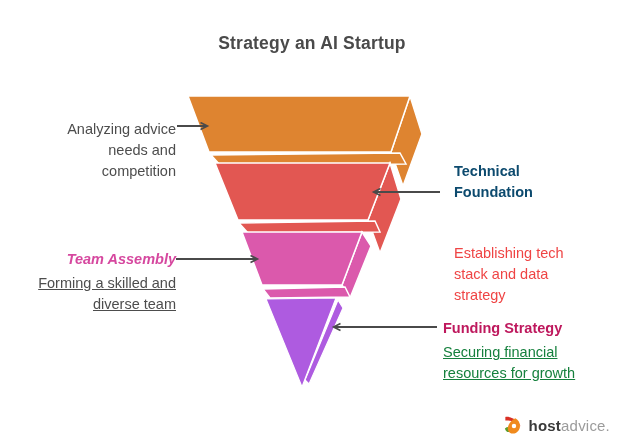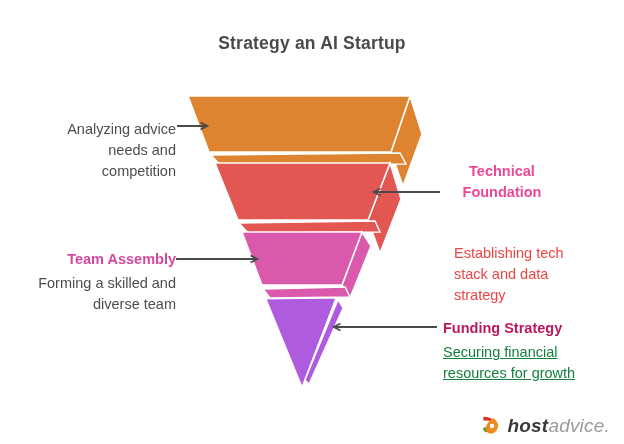--- a/index.html
+++ b/index.html
@@ -21,21 +21,21 @@
   .align-left{text-align:left;}
   .w-heading-narrow{max-width:96px;}
   .desc-research{width:132px;margin-left:auto;}
   .desc-team{width:142px;margin-left:auto;}
   .desc-technical{width:128px;}
   .desc-funding{width:158px;}
   .logo{
     position:absolute;right:14px;bottom:7px;
     display:flex;align-items:center;gap:4px;
   }
-  .logo-text{font-size:19px;font-style:italic;letter-spacing:.2px;}
+  .logo-text{font-size:15px;letter-spacing:.2px;}
   .logo-text .bold{font-weight:bold;color:#3a3a3a;}
   .logo-text .light{font-weight:normal;color:#9b9b9b;}
 </style>
 </head>
 <body>
 
 <div class="page-title" style="color: rgb(74, 74, 74);">Strategy an AI Startup</div>
 
 <svg class="funnel" width="624" height="444" viewBox="0 0 624 444">
   <defs>
@@ -71,27 +71,27 @@
   <line x1="440" y1="192" x2="374" y2="192" stroke-width="2" marker-end="url(#ah)" stroke="#4A4A4A"></line>
   <line x1="176" y1="259" x2="257" y2="259" stroke-width="2" marker-end="url(#ah)" stroke="#4A4A4A"></line>
   <line x1="437" y1="327" x2="334" y2="327" stroke-width="2" marker-end="url(#ah)" stroke="#4A4A4A"></line>
 </svg>
 
 <div class="stage-label align-right" style="left:11px;top:116px;width:165px;">
   <div class="desc desc-research" style="color: rgb(77, 77, 77);">Analyzing advice needs and competition</div>
 </div>
 
 <div class="stage-label align-left" style="left:454px;top:161px;width:135px;">
-  <div class="heading w-heading-narrow" style="color: #ec4899; text-align: center;">Technical Foundation</div>
+  <div class="heading w-heading-narrow" style="color: #0c4a6e;">Technical Foundation</div>
   <div class="desc desc-technical" style="color: #ef4444; margin-top: 40px;">Establishing tech stack and data strategy</div>
 </div>
 
 <div class="stage-label align-right" style="left:11px;top:249px;width:165px;">
-  <div class="heading" style="color: rgb(214, 72, 159);">Team Assembly</div>
-  <div class="desc desc-team" style="color: rgb(77, 77, 77);">Forming a skilled and diverse team</div>
+  <div class="heading" style="color: rgb(214, 72, 159); font-style: italic;">Team Assembly</div>
+  <div class="desc desc-team" style="color: rgb(77, 77, 77); text-decoration: underline;">Forming a skilled and diverse team</div>
 </div>
 
 <div class="stage-label align-left" style="left:443px;top:318px;width:168px;">
   <div class="heading" style="color: #be185d;">Funding Strategy</div>
   <div class="desc desc-funding" style="color: #15803d; text-decoration: underline;">Securing financial resources for growth</div>
 </div>
 
 <div class="logo">
   <svg width="23" height="23" viewBox="0 0 24 24">
     <path d="M3 15 C6 12.5 9.5 13.5 10.5 16.5 C8.5 20 4 19.5 3 15 Z" fill="#5B9E2D"></path>

